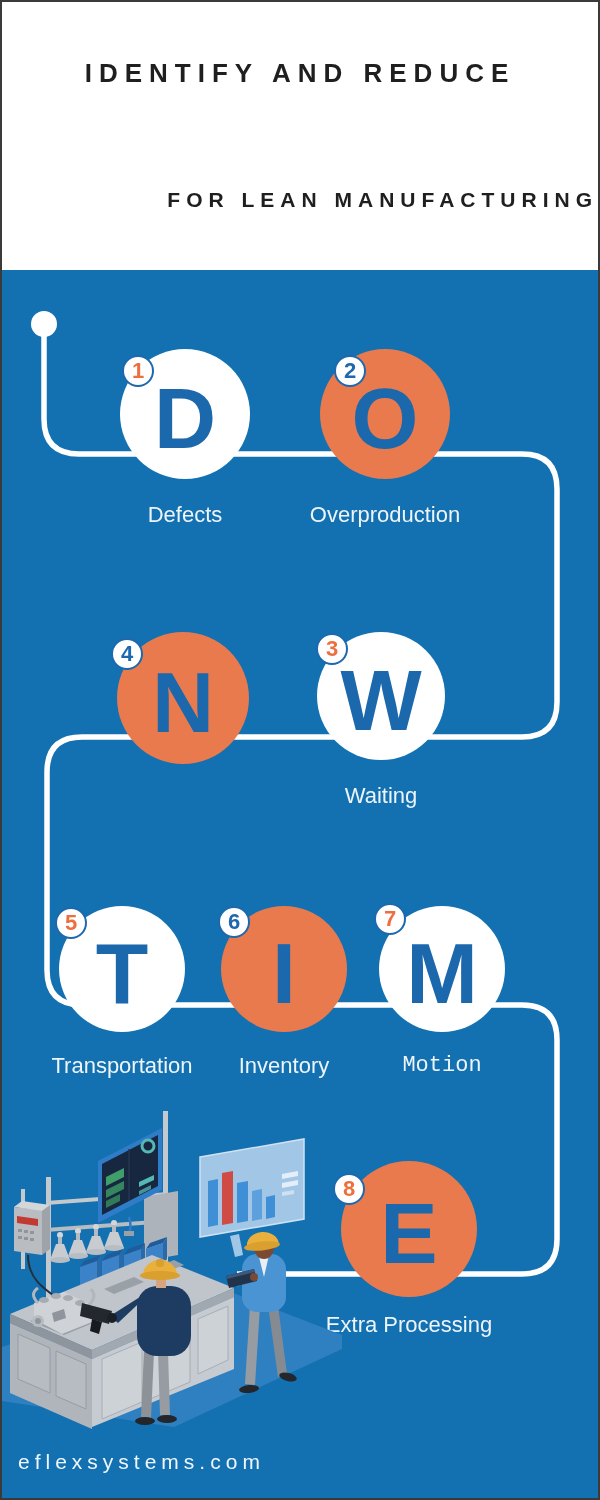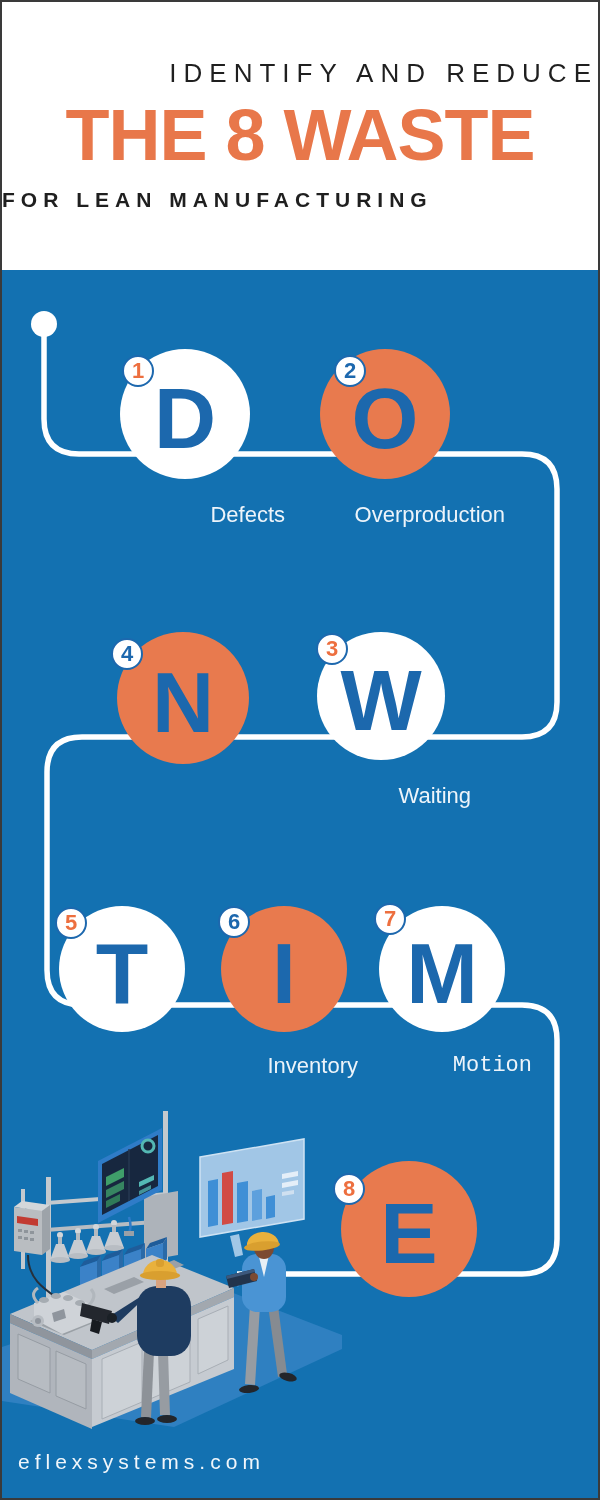--- a/index.html
+++ b/index.html
@@ -4,29 +4,29 @@
 <style>
   html,body{margin:0;padding:0;background:#e8e8e8;}
   .page{
     position:relative;width:600px;height:1500px;margin:0 auto;
     background:#1371b1;border:2px solid #3a3a3a;box-sizing:border-box;
     overflow:hidden;font-family:"Liberation Sans",sans-serif;
   }
   
   .header{position:absolute;left:0;top:0;width:100%;height:268px;background:#ffffff;}
   .kicker{
-    position:absolute;top:56px;left:0;width:100%;text-align:right;
-    font-size:26px;font-weight:400;letter-spacing:7px;color:#1f1f1f;
+    position:absolute;top:56px;left:0;width:100%;text-align:center;
+    font-size:26px;font-weight:700;letter-spacing:7px;color:#1f1f1f;
   }
   .big-title{
     position:absolute;top:92px;left:0;width:100%;text-align:center;
     font-size:72px;font-weight:700;letter-spacing:-1px;color:#e8774a;
   }
   .subtitle{
-    position:absolute;top:186px;left:0;width:100%;text-align:left;
+    position:absolute;top:186px;left:0;width:100%;text-align:right;
     font-size:21px;font-weight:700;letter-spacing:6px;color:#1f1f1f;
   }
   
   .path-svg{position:absolute;left:0;top:0;z-index:1;}
   
   .circle{
     position:absolute;border-radius:50%;display:flex;align-items:center;justify-content:center;
     z-index:2;
   }
   .circle.white{background:#ffffff;}
@@ -38,21 +38,21 @@
   .badge{
     position:absolute;width:32px;height:32px;border-radius:50%;
     background:#ffffff;border:2px solid #1d68ae;box-sizing:border-box;
     display:flex;align-items:center;justify-content:center;z-index:3;
     font-size:22px;font-weight:700;
   }
   .badge.num-orange{color:#ed6f3f;}
   .badge.num-blue{color:#1d68ae;}
   
   .waste-label{
-    position:absolute;text-align:right;color:#edf4fa;font-size:22px;
+    position:absolute;text-align:center;color:#edf4fa;font-size:22px;
     line-height:29px;z-index:2;
   }
   
   .pos-c1{left:118px;top:347px;width:130px;height:130px;}
   .pos-c2{left:318px;top:347px;width:130px;height:130px;}
   .pos-c4{left:115px;top:630px;width:132px;height:132px;}
   .pos-c3{left:315px;top:630px;width:128px;height:128px;}
   .pos-c5{left:57px; top:904px;width:126px;height:126px;}
   .pos-c6{left:219px;top:904px;width:126px;height:126px;}
   .pos-c7{left:377px;top:904px;width:126px;height:126px;}
@@ -63,39 +63,38 @@
   .pos-b3{left:314px;top:631px;}
   .pos-b5{left:53px; top:905px;}
   .pos-b6{left:216px;top:904px;}
   .pos-b7{left:372px;top:901px;}
   .pos-b8{left:331px;top:1171px;}
   .pos-l1{left:83px; top:498px;width:200px;}
   .pos-l2{left:263px;top:498px;width:240px;}
   .pos-l4{left:96px; top:779px;width:170px;}
   .pos-l3{left:289px;top:779px;width:180px;}
   .pos-l5{left:10px; top:1049px;width:220px;}
-  .pos-l6{left:176px;top:1049px;width:180px;}
+  .pos-l6{left:192px;top:1049px;width:180px;}
   .pos-l7{left:350px;top:1049px;width:180px;font-family:Liberation Mono, monospace;}
   .pos-l8{left:297px;top:1308px;width:220px;}
   
   .illus{position:absolute;left:0;top:1095px;z-index:4;}
   
   .footer{
     position:absolute;left:16px;top:1448px;width:100%;text-align:left;
     color:#f0f6fb;font-size:21px;font-weight:500;letter-spacing:5px;z-index:5;
   }
 </style>
 </head>
 <body>
 
 <div class="page">
 
   <div class="header">
     <div class="kicker">IDENTIFY AND REDUCE</div>
-    <div class="big-title">THE 8 WASTE</div>
     <div class="subtitle">FOR LEAN MANUFACTURING</div>
   </div>
 
   <svg class="path-svg" width="600" height="1500" viewBox="0 0 600 1500">
     <circle cx="42" cy="322" r="13" fill="#ffffff"></circle>
     <path d="M42,330 V417 Q42,452 77,452 H520 Q555,452 555,487 V700 Q555,735 520,735 H80 Q45,735 45,770 V968 Q45,1003 80,1003 H520 Q555,1003 555,1038 V1237 Q555,1272 520,1272 H235" fill="none" stroke="#ffffff" stroke-width="5.5"></path>
   </svg>
 
   <div class="circle white  pos-c1">
       <span class="letter">D</span>
@@ -143,22 +142,24 @@
   <div class="badge num-orange pos-b7">
       <span>7</span>
     </div>
   <div class="badge num-orange pos-b8">
       <span>8</span>
     </div>
 
   <div class="waste-label pos-l1">Defects</div>
   <div class="waste-label pos-l2">Overproduction</div>
   <div class="waste-label pos-l3">Waiting</div>
+  <div class="waste-label pos-l5">Transportation</div>
   <div class="waste-label pos-l6">Inventory</div>
   <div class="waste-label pos-l7">Motion</div>
+  <div class="waste-label pos-l8">Extra Processing</div>
 
   <svg class="illus" width="340" height="340" viewBox="0 0 340 340">
 
     <polygon points="0,250 200,184 340,238 340,252 172,330 0,304" fill="#2f80c1"></polygon>
 
     <g>
       <rect x="44" y="80" width="5" height="135" fill="#c4c9ce"></rect>
       <rect x="161" y="14" width="5" height="202" fill="#c4c9ce"></rect>
       <rect x="19" y="92" width="4" height="80" fill="#c4c9ce"></rect>
       <polygon points="44,104 166,95 166,99 44,108" fill="#c4c9ce"></polygon>

